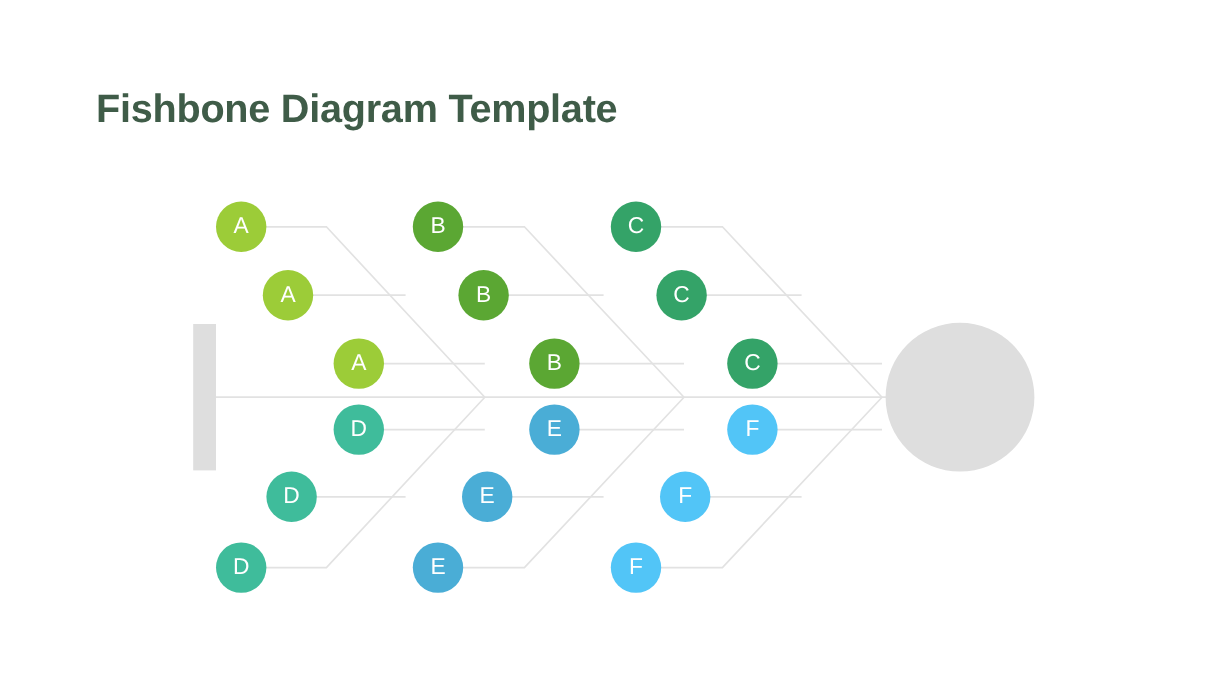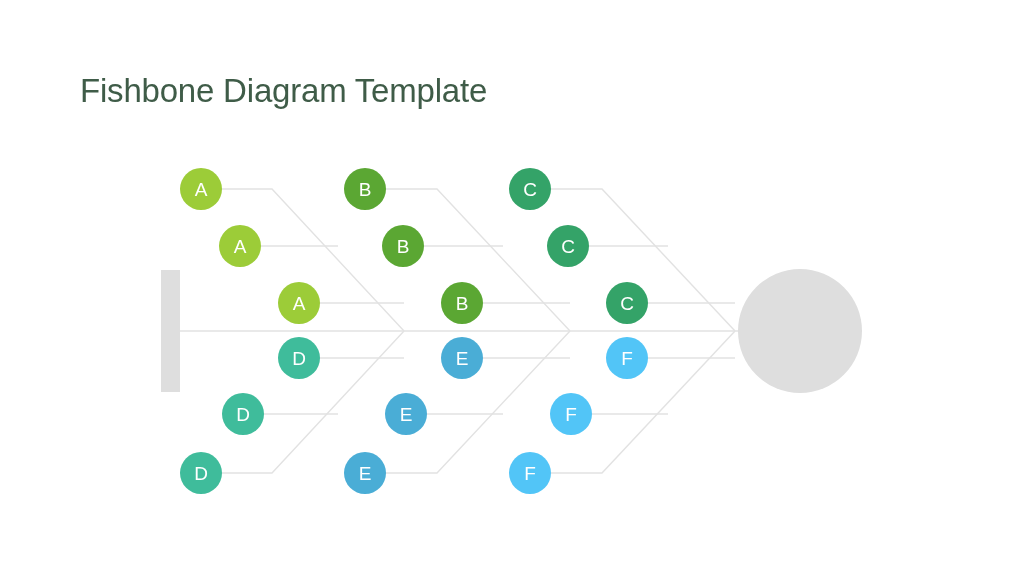--- a/index.html
+++ b/index.html
@@ -19,21 +19,21 @@
     position: relative;
     width: 1024px;
     height: 576px;
     background: #ffffff;
   }
   #page-title {
     position: absolute;
     left: 80px;
     top: 72px;
     font-size: 33px;
-    font-weight: normal;
+    font-weight: bold;
     color: #3f5c48;
     letter-spacing: -0.2px;
     white-space: nowrap;
   }
   #diagram-svg {
     position: absolute;
     left: 0;
     top: 0;
     width: 1024px;
     height: 576px;

